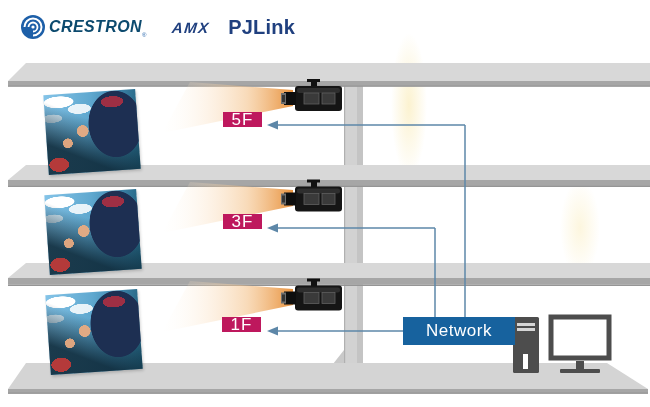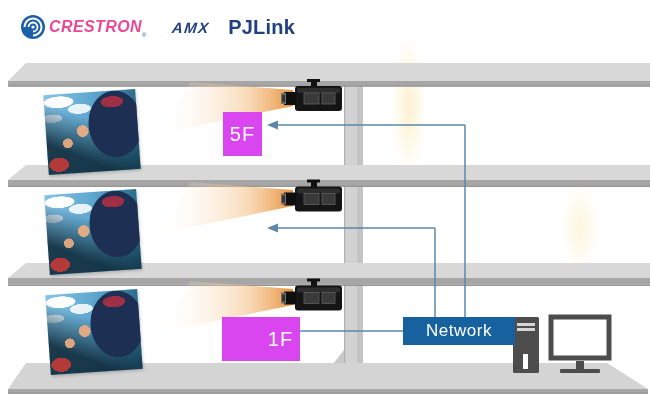--- a/index.html
+++ b/index.html
@@ -3,21 +3,21 @@
 <meta charset="utf-8">
 <style>
   html,body{margin:0;padding:0;background:#fff;}
   .stage{
     position:relative;width:650px;height:407px;background:#ffffff;overflow:hidden;
     font-family:"Liberation Sans",sans-serif;
   }
   
   .logo-bar{position:absolute;left:20px;top:14px;height:26px;display:flex;align-items:center;}
   .crestron-logo{display:flex;align-items:center;}
-  .crestron-word{font-size:16px;font-weight:800;font-style:italic;letter-spacing:.4px;color:#ec4899;margin-left:3px;text-align:center;}
+  .crestron-word{font-size:16px;font-weight:800;font-style:italic;letter-spacing:.4px;color:#0c4a6e;margin-left:3px;text-align:center;}
   .crestron-reg{font-size:6px;color:#1d5fa8;align-self:flex-end;margin:0 0 2px 0;}
   .amx-word{font-size:15px;font-weight:800;font-style:italic;letter-spacing:1.5px;color:#20407f;margin-left:26px;transform:skewX(-6deg);}
   .pjlink-word{font-size:20px;font-weight:700;letter-spacing:.2px;color:#20407f;margin-left:18px;}
   
   .diagram-svg{position:absolute;left:0;top:0;}
   
   .poster{
     position:absolute;width:92px;height:80px;transform:rotate(-4deg);
     background:
       radial-gradient(ellipse 14px 10px at 12% 88%, #b43a3a 0 70%, rgba(0,0,0,0) 71%),
@@ -30,26 +30,26 @@
       radial-gradient(ellipse 14px 6px at 38% 20%, rgba(255,255,255,.85) 0 80%, rgba(255,255,255,0) 85%),
       radial-gradient(ellipse 12px 5px at 8% 30%, rgba(255,255,255,.7) 0 80%, rgba(255,255,255,0) 85%),
       linear-gradient(100deg, #85c4e8 0%, #5fa8cf 45%, #3e85ab 70%, #1d5a74 100%);
     box-shadow:1px 2px 3px rgba(0,0,0,.18);
   }
   #poster-5f{left:46px;top:92px;}
   #poster-3f{left:47px;top:192px;}
   #poster-1f{left:48px;top:292px;}
   
   .floor-label{
-    position:absolute;width:39px;height:44px;display:flex;align-items:center;justify-content:center;
-    background:#d946ef;color:#ffffff;font-size:20px;font-weight:400;letter-spacing:1px;
+    position:absolute;width:39px;height:15px;display:flex;align-items:center;justify-content:center;
+    background:#be185d;color:#ffffff;font-size:17px;font-weight:400;letter-spacing:1px;
   }
   #label-5f{left:223px;top:112px;}
   #label-3f{left:223px;top:214px;}
-  #label-1f{left:222px;top:317px;padding-left:39px;}
+  #label-1f{left:222px;top:317px;}
   .network-box{
     position:absolute;left:403px;top:317px;width:112px;height:28px;
     display:flex;align-items:center;justify-content:center;
     background:#17629e;color:#ffffff;font-size:17px;font-weight:400;letter-spacing:.5px;
   }
 </style>
 </head>
 <body>
 
 <div class="stage">
@@ -166,17 +166,18 @@
       <polygon points="267,228 278,223.5 278,232.5" fill="#5d87a8" stroke="none"></polygon>
       <polygon points="267,331 278,326.5 278,335.5" fill="#5d87a8" stroke="none"></polygon>
     </g>
   </svg>
 
   <div class="poster" id="poster-5f"></div>
   <div class="poster" id="poster-3f"></div>
   <div class="poster" id="poster-1f"></div>
 
   <div class="floor-label" id="label-5f">5F</div>
+  <div class="floor-label" id="label-3f">3F</div>
   <div class="floor-label" id="label-1f">1F</div>
 
   <div class="network-box">Network</div>
 
 </div>
 
 </body></html>

